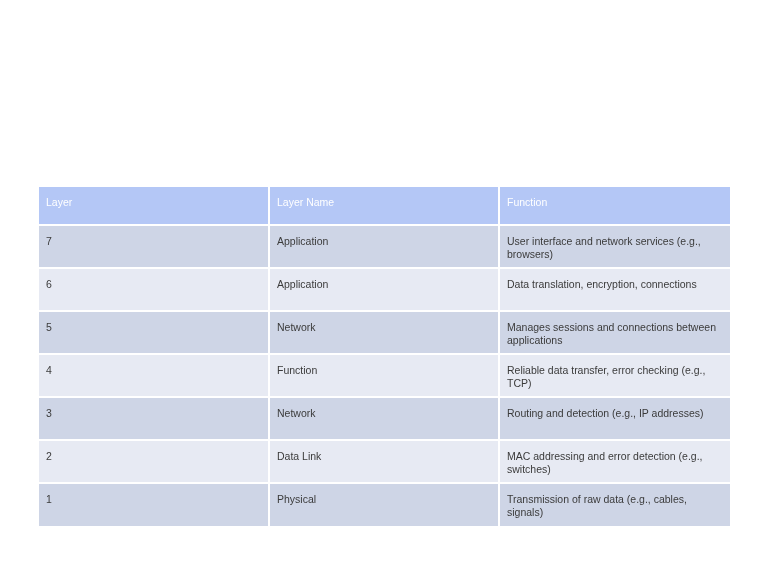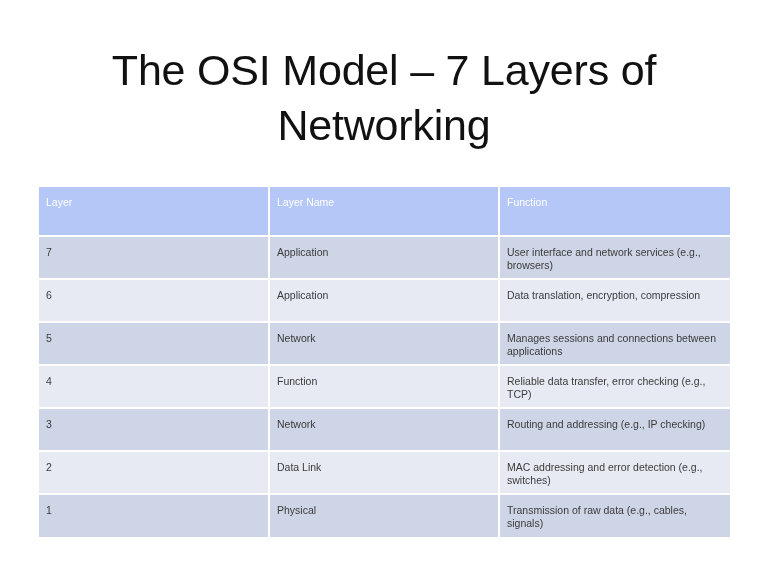--- a/index.html
+++ b/index.html
@@ -89,39 +89,38 @@
     line-height: 1.26;
   }
   .osi-table th:last-child,
   .osi-table td:last-child { border-right: none; margin-left: 6px; }
 
   .osi-table thead th {
     background: #B4C7F6;
     color: #FFFFFF;
     font-weight: 400;
     text-align: left;
-    height: 49px;
+    height: 38px;
     font-size: 10.5px;
   }
 
   .osi-table tbody td {
     color: #3B3B3B;
     height: 43px;
     font-size: 10.5px;
   }
   .osi-table tbody tr.dark td  { background: #CED5E6; }
   .osi-table tbody tr.light td { background: #E7EAF3; }
   .osi-table tbody tr:last-child td { border-bottom: none; }
 </style>
 </head>
 <body>
 
 <div class="slide">
 
-  <h1 class="slide-title">The OSI Model – 7 Layers of Networking</h1>
 
 
   <table class="osi-table">
     <colgroup>
       <col class="c1">
         <col class="c2">
         <col class="c3">
     </colgroup>
     <thead>
       <tr>
@@ -132,36 +131,36 @@
     </thead>
     <tbody>
       <tr class="dark">
         <td>7</td>
         <td>Application</td>
         <td>User interface and network services (e.g., browsers)</td>
       </tr>
       <tr class="light">
         <td>6</td>
         <td>Application</td>
-        <td>Data translation, encryption, compression</td>
+        <td>Data translation, encryption, connections</td>
       </tr>
       <tr class="dark">
         <td>5</td>
         <td>Network</td>
         <td>Manages sessions and connections between applications</td>
       </tr>
       <tr class="light">
         <td>4</td>
         <td>Function</td>
         <td>Reliable data transfer, error checking (e.g., TCP)</td>
       </tr>
       <tr class="dark">
         <td>3</td>
         <td>Network</td>
-        <td>Routing and addressing (e.g., IP checking)</td>
+        <td>Routing and detection (e.g., IP addresses)</td>
       </tr>
       <tr class="light">
         <td>2</td>
         <td>Data Link</td>
         <td>MAC addressing and error detection (e.g., switches)</td>
       </tr>
       <tr class="dark">
         <td>1</td>
         <td>Physical</td>
         <td>Transmission of raw data (e.g., cables, signals)</td>

